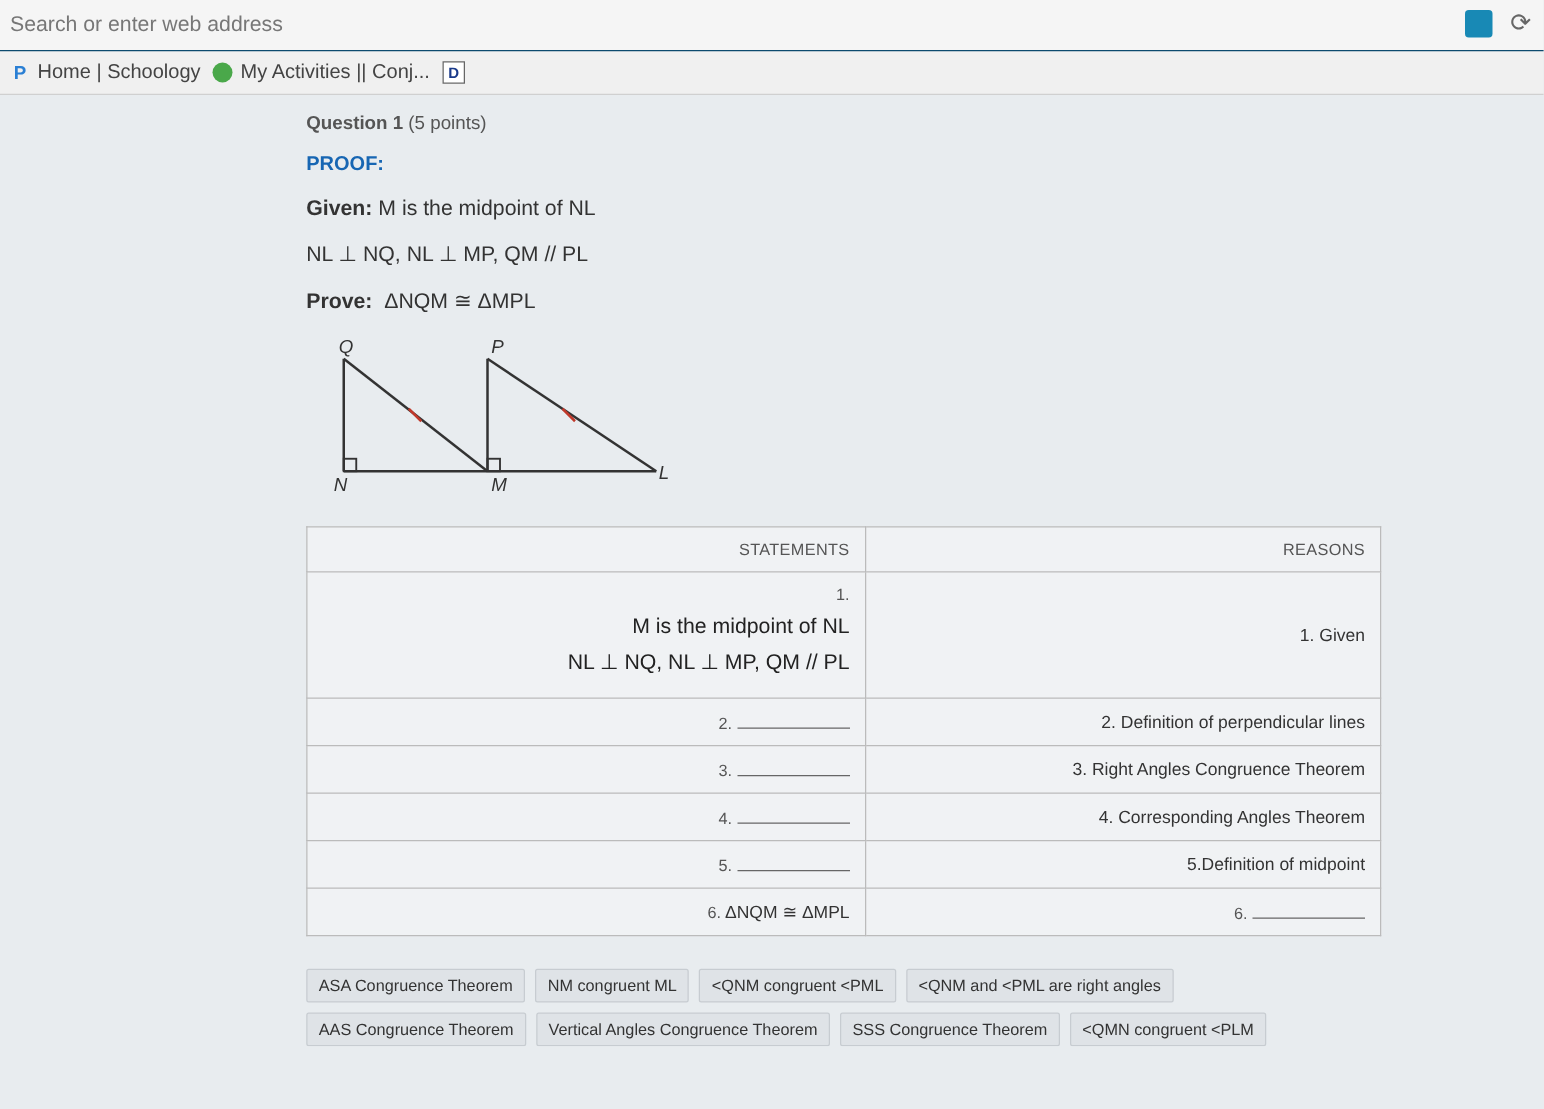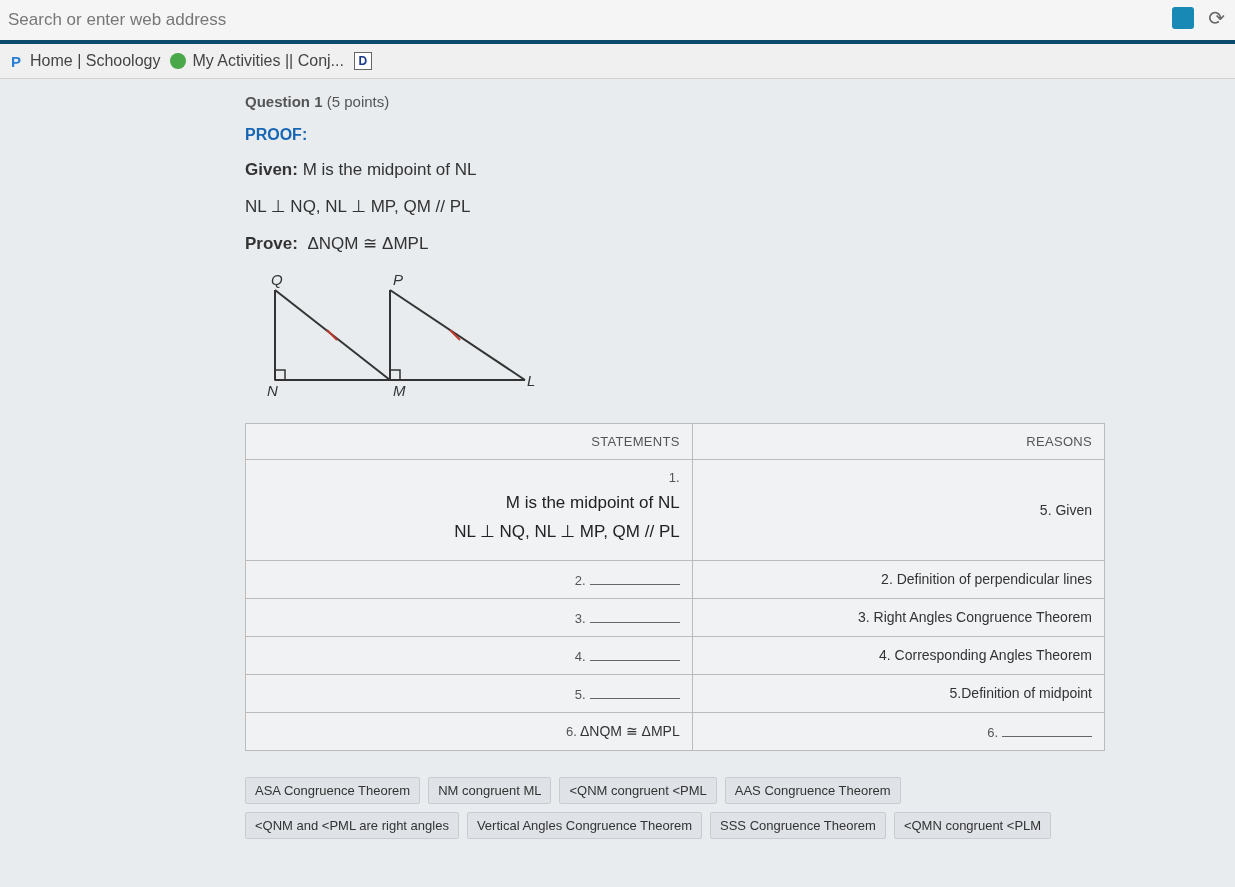--- a/index.html
+++ b/index.html
@@ -4,21 +4,21 @@
   <style>
     * { box-sizing: border-box; margin: 0; padding: 0; }
     body {
       font-family: Arial, Helvetica, sans-serif;
       background: #e8ecef;
       color: #333;
       width: 1235px;
     }
     .address-bar {
       background: #f5f5f5;
-      border-bottom: 4px solid #0c4a6e;
+      border-bottom: 1px solid #0c4a6e;
       padding: 10px 8px;
       font-size: 17px;
       color: #777;
       position: relative;
     }
     .top-icons {
       position: absolute;
       right: 10px;
       top: 6px;
       display: flex;
@@ -184,21 +184,21 @@
         <th>REASONS</th>
       </tr>
     </thead>
     <tbody>
       <tr>
         <td>
           <div class="row-num">1.</div>
           <div class="stmt-big">M is the midpoint of NL</div>
           <div class="stmt-big">NL ⊥ NQ, NL ⊥ MP, QM // PL</div>
         </td>
-        <td style="vertical-align:middle;">5.  Given</td>
+        <td style="vertical-align:middle;">1.  Given</td>
       </tr>
       <tr>
         <td><span class="row-num">2.</span><span class="blank"></span></td>
         <td>2.  Definition of perpendicular lines</td>
       </tr>
       <tr>
         <td><span class="row-num">3.</span><span class="blank"></span></td>
         <td>3.  Right Angles Congruence Theorem</td>
       </tr>
       <tr>
@@ -214,21 +214,21 @@
         <td><span class="row-num">6.</span><span class="blank"></span></td>
       </tr>
     </tbody>
   </table>
 
   <div class="wordbank-wrap">
     <div class="wordbank">
       <span class="chip">ASA Congruence Theorem</span>
       <span class="chip">NM congruent ML</span>
       <span class="chip">&lt;QNM congruent &lt;PML</span>
+      <span class="chip">&lt;QNM and &lt;PML are right angles</span>
       <span class="chip">AAS Congruence Theorem</span>
-      <span class="chip">&lt;QNM and &lt;PML are right angles</span>
       <span class="chip">Vertical Angles Congruence Theorem</span>
       <span class="chip">SSS Congruence Theorem</span>
       <span class="chip">&lt;QMN congruent &lt;PLM</span>
     </div>
   </div>
 
 </div>
 
 </body></html>

